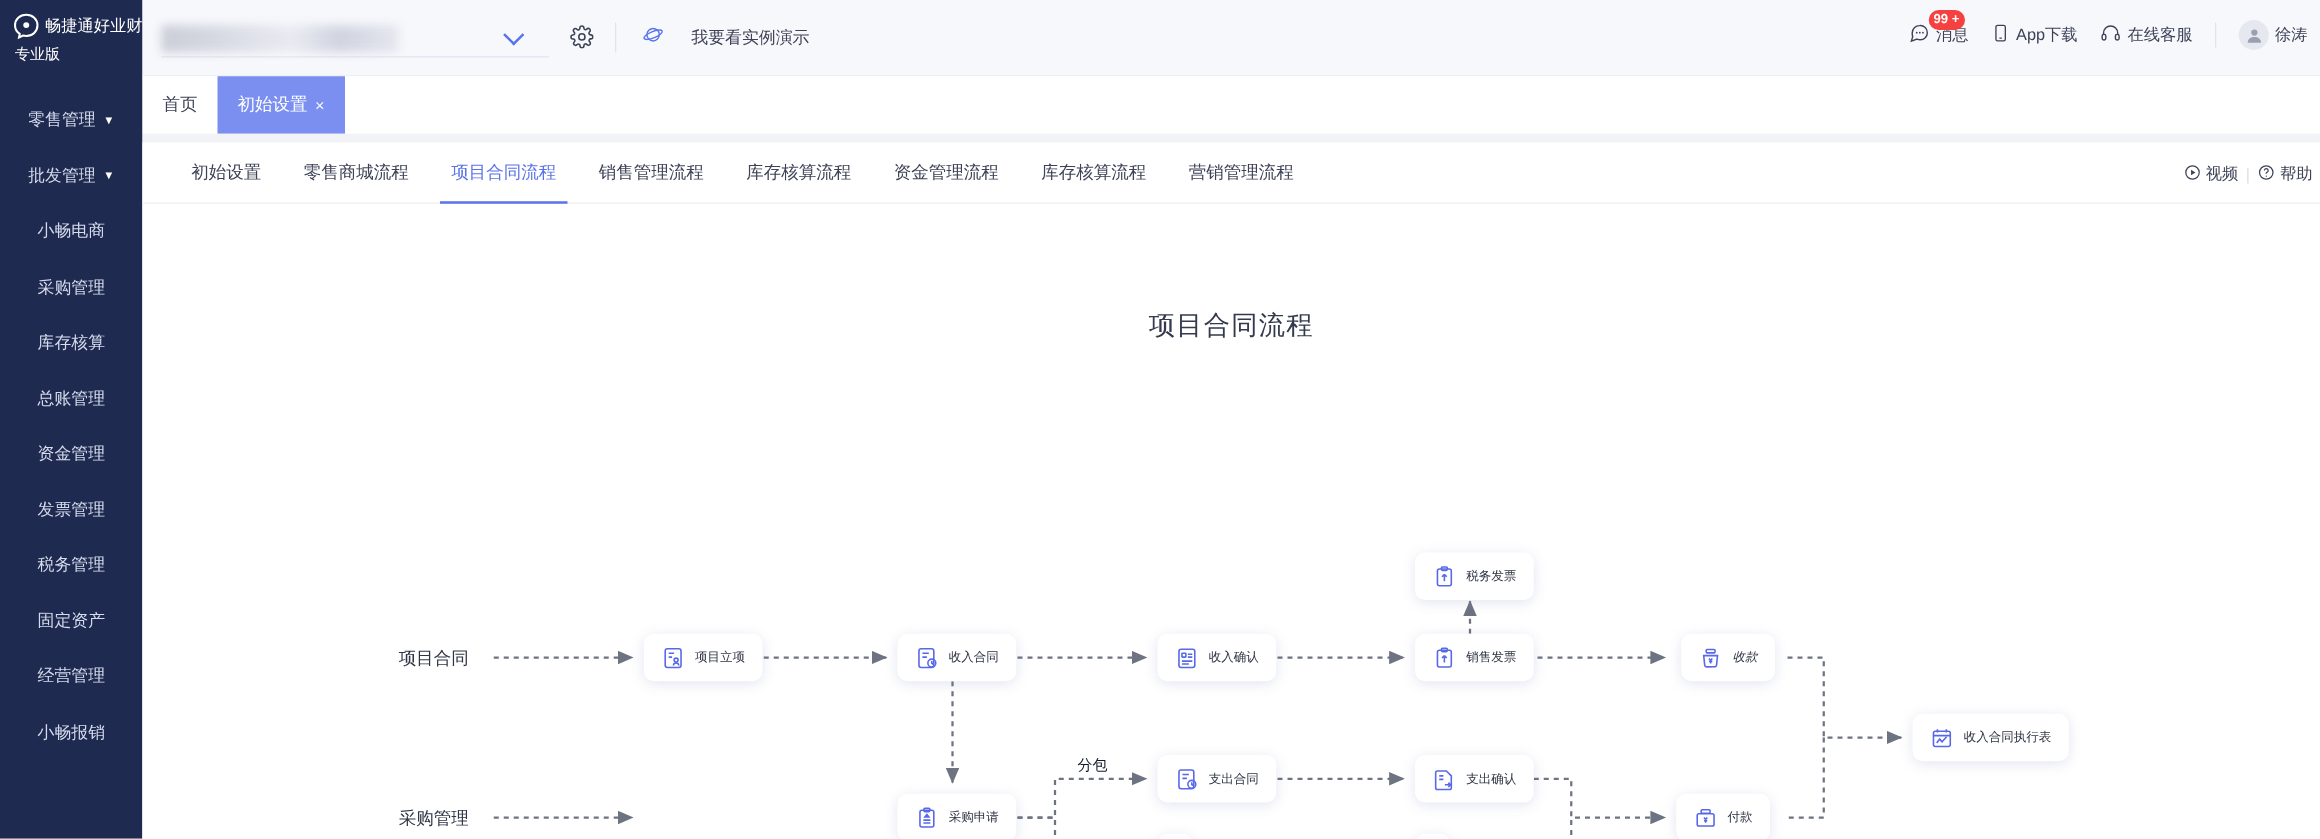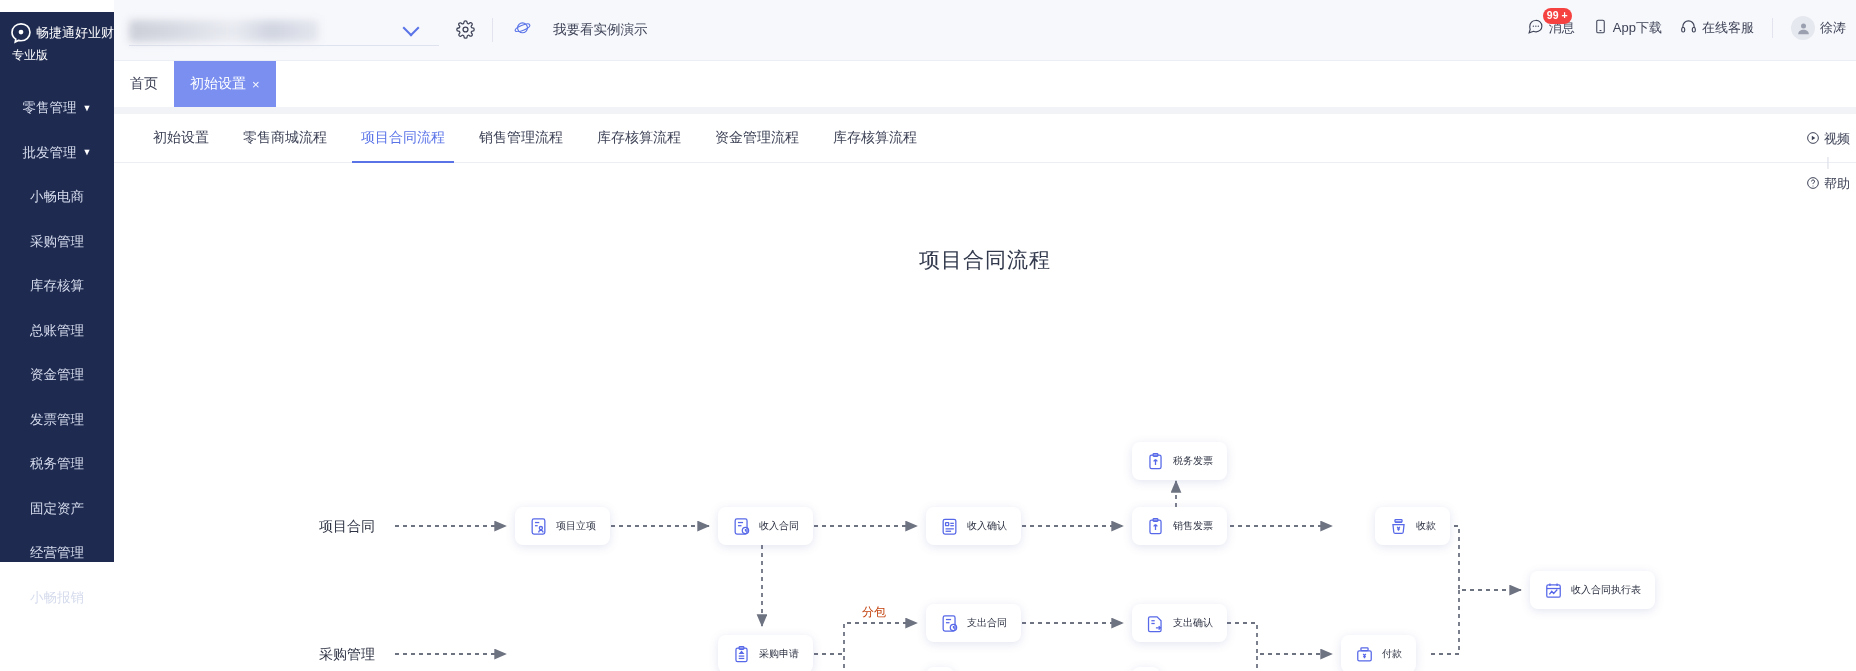--- a/index.html
+++ b/index.html
@@ -6,21 +6,21 @@
   html, body {
     width: 1856px; height: 671px;
     overflow: hidden;
     background: #ffffff;
     font-family: "Liberation Sans", "DejaVu Sans", sans-serif;
   }
   #app { position: relative; width: 1856px; height: 671px; background: #fff; }
 
   
   #sidebar {
-    position: absolute; left: 0; top: 12px; width: 114px; height: 550px;
+    position: absolute; left: 0; top: 0; width: 114px; height: 671px;
     background: #1e2a50;
   }
   #brand { height: 66px; padding: 10px 0 0 10px; position: relative; }
   .brand-row { display: flex; align-items: center; gap: 4px; }
   .brand-logo { width: 22px; height: 22px; flex: 0 0 22px; }
   .brand-name {
     color: #ffffff; font-size: 13px; letter-spacing: 0px;
     white-space: nowrap; overflow: hidden;
   }
   .brand-sub {
@@ -114,21 +114,21 @@
     position: relative; height: 49px; display: flex; align-items: center;
     padding: 0 17px; font-size: 14px; color: #3d4256; cursor: pointer; white-space: nowrap;
   }
   .stab.active { color: #5a74e8; }
   .stab.active::after {
     content: ""; position: absolute; left: 8px; right: 8px; bottom: 0;
     height: 2px; background: #5a74e8;
   }
   #subtabs-right {
     position: absolute; right: 6px; top: 16px; display: flex; align-items: center; gap: 6px;
-    font-size: 13px; color: #3d4256; flex-direction: column;
+    font-size: 13px; color: #3d4256;
   }
   #subtabs-right .lnk { display: flex; align-items: center; gap: 4px; cursor: pointer; white-space: nowrap; }
   #subtabs-right .bar { color: #dcdfe8; }
 
   
   #flow { position: relative; width: 100%; height: 100%; }
   #flow-title {
     position: absolute; left: 0; right: 0; top: 83px; text-align: center;
     font-size: 21px; color: #333a4d; letter-spacing: 1px;
   }
@@ -137,21 +137,21 @@
     position: absolute; display: flex; align-items: center; gap: 8px;
     height: 38px; padding: 0 14px; background: #ffffff;
     border-radius: 8px; box-shadow: 0 2px 10px rgba(90,100,170,.17);
     font-size: 10px; color: #2f3444; white-space: nowrap; cursor: pointer;
   }
   .node .ic { width: 19px; height: 19px; flex: 0 0 19px; display: block; }
   .rowlabel {
     position: absolute; font-size: 14px; color: #2f3444; white-space: nowrap;
   }
   .edgelabel {
-    position: absolute; font-size: 12px; color: #c2410c; white-space: nowrap;
+    position: absolute; font-size: 12px; color: #0f172a; white-space: nowrap;
   }
 </style>
 </head>
 <body>
 
 <div id="app">
 
   <div id="sidebar">
     <div id="brand">
       <div class="brand-row">
@@ -310,20 +310,23 @@
           </div>
         <div class="stab">
             <span>库存核算流程</span>
           </div>
         <div class="stab">
             <span>资金管理流程</span>
           </div>
         <div class="stab">
             <span>库存核算流程</span>
           </div>
+        <div class="stab">
+            <span>营销管理流程</span>
+          </div>
 
         <div id="subtabs-right">
           <span class="lnk">
             <span>
               <svg width="14" height="14" viewBox="0 0 24 24" fill="none" stroke="#3d4256" stroke-width="1.7">
                 <circle cx="12" cy="12" r="9.2"></circle>
                 <path d="M10 8.3l6 3.7-6 3.7z" fill="#3d4256" stroke="none"></path>
               </svg>
             </span>
             <span>视频</span>
@@ -443,21 +446,21 @@
           <span class="ic">
             <svg class="ic" viewBox="0 0 24 24" fill="none" stroke="#5768e8" stroke-width="1.6">
               <rect x="5" y="4" width="14" height="17" rx="2"></rect>
               <rect x="9" y="2" width="6" height="3.4" rx="1"></rect>
               <path d="M12 16.5V9.5M12 9.5l-2.4 2.4M12 9.5l2.4 2.4"></path>
             </svg>
           </span>
           <span>销售发票</span>
         </div>
 
-        <div class="node" style="left:1261px;top:344px;">
+        <div class="node" style="left:1231px;top:344px;font-style:italic;">
           <span class="ic">
             <svg class="ic" viewBox="0 0 24 24" fill="none" stroke="#5768e8" stroke-width="1.6">
               <path d="M5 9.5h14l-1 9.5a2 2 0 0 1-2 1.8H8a2 2 0 0 1-2-1.8z"></path>
               <rect x="7.5" y="3.3" width="9" height="3.2" rx="1"></rect>
               <path d="M7.5 6.5h9"></path>
               <path d="M10.3 12.4l1.7 2 1.7-2M12 14.4v3M10.3 15.4h3.4"></path>
             </svg>
           </span>
           <span>收款</span>
         </div>

